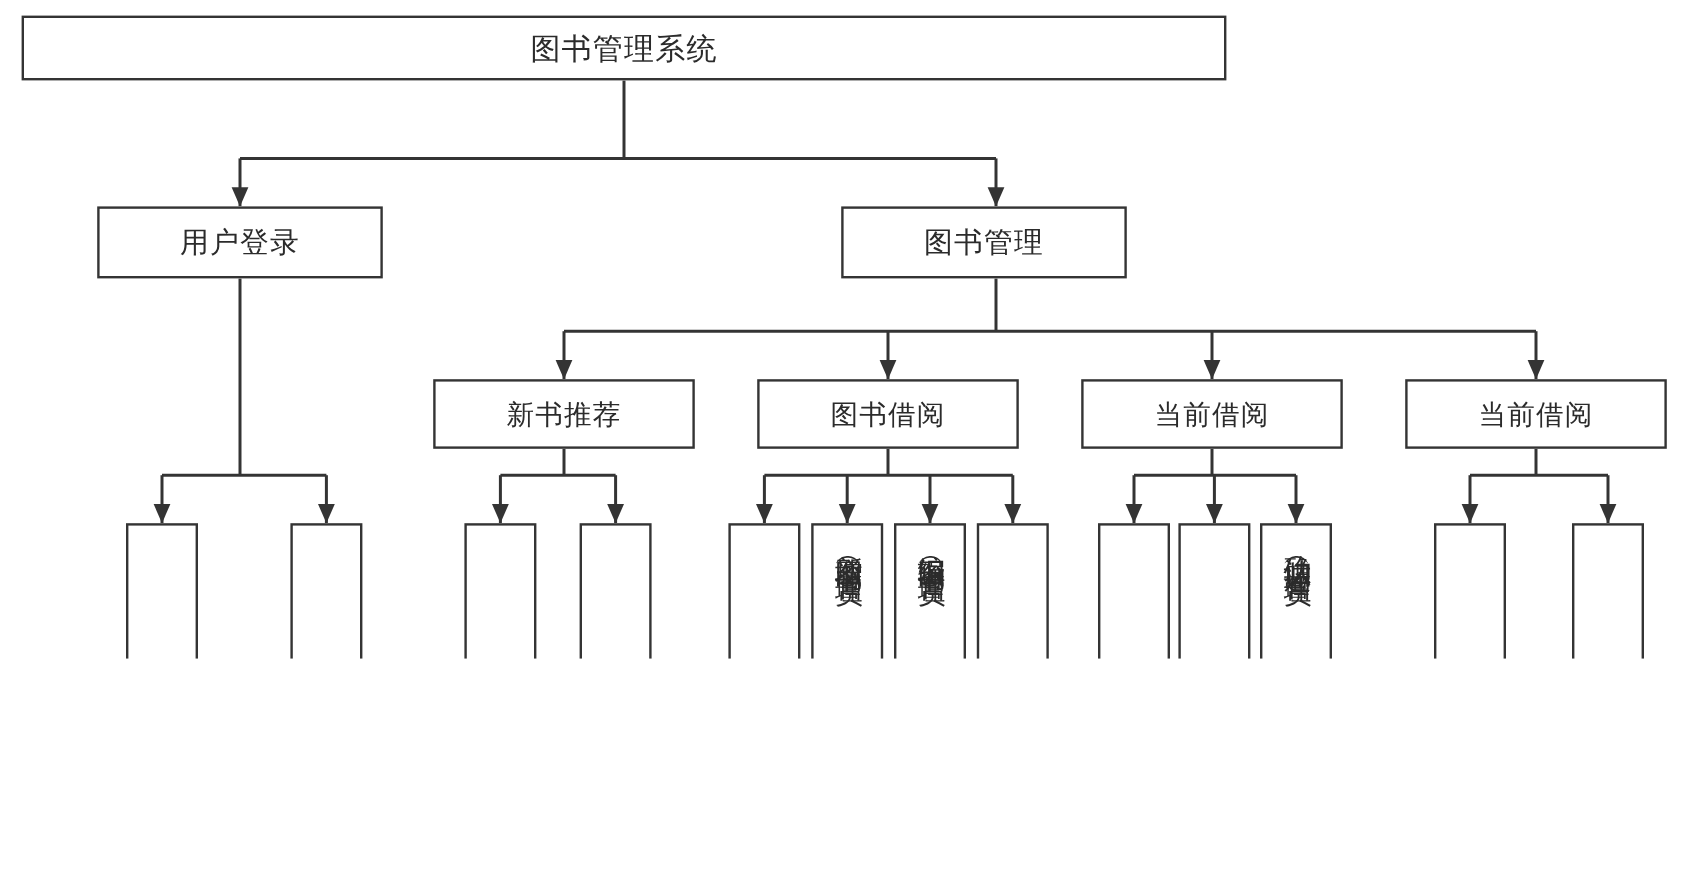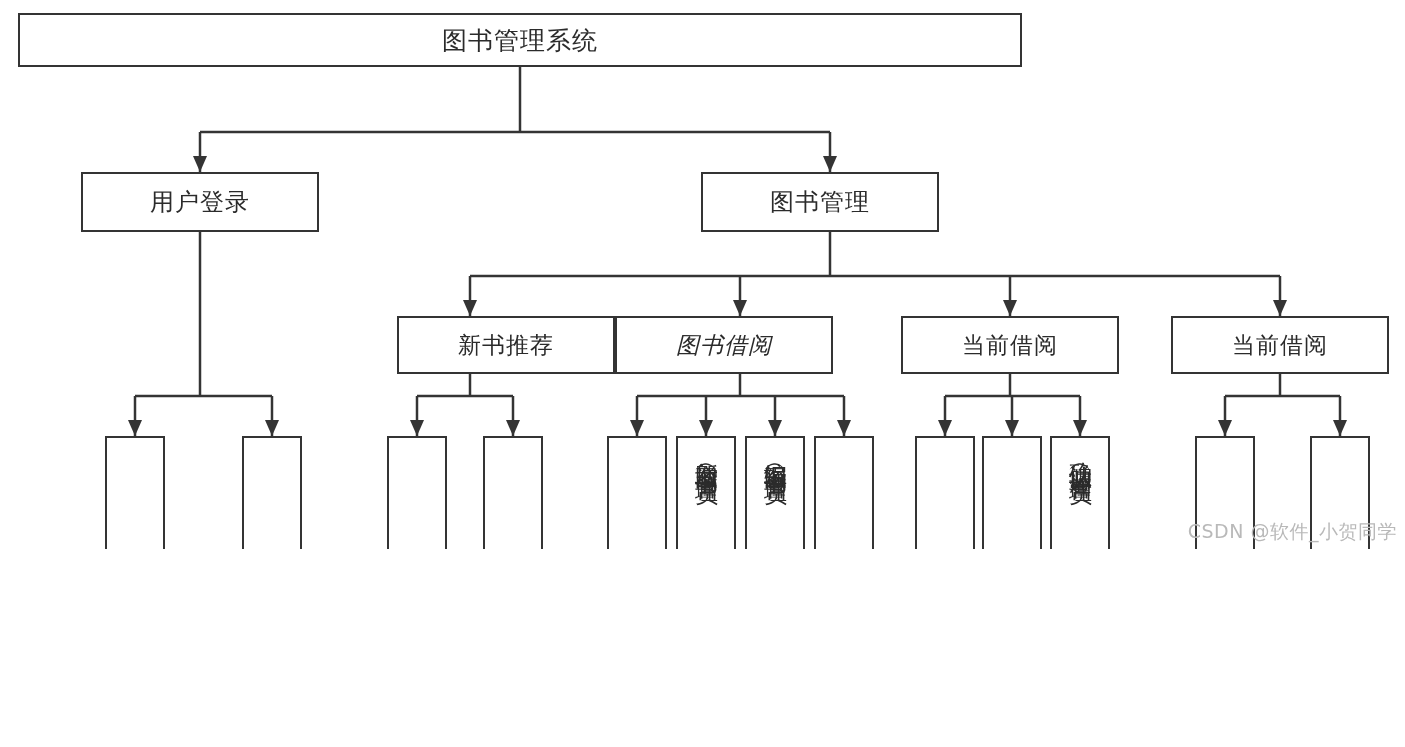--- a/index.html
+++ b/index.html
@@ -134,24 +134,24 @@
   <div id="nodes">
       <div class="node root" id="n_root" style="left: 18px; top: 13px; width: 1004px; height: 54px;">
         <span>图书管理系统</span>
       </div>
       <div class="node lvl2" id="n_user-login" style="left: 81px; top: 172px; width: 238px; height: 60px;">
         <span>用户登录</span>
       </div>
       <div class="node lvl2" id="n_book-manage" style="left: 701px; top: 172px; width: 238px; height: 60px;">
         <span>图书管理</span>
       </div>
-      <div class="node lvl3" id="n_new-book-recommend" style="left: 361px; top: 316px; width: 218px; height: 58px; margin-left: 36px;">
+      <div class="node lvl3" id="n_new-book-recommend" style="left: 361px; top: 316px; width: 218px; height: 58px;">
         <span>新书推荐</span>
       </div>
-      <div class="node lvl3" id="n_book-borrow" style="left: 615px; top: 316px; width: 218px; height: 58px; font-style: italic;">
+      <div class="node lvl3" id="n_book-borrow" style="left: 631px; top: 316px; width: 218px; height: 58px;">
         <span>图书借阅</span>
       </div>
       <div class="node lvl3" id="n_current-borrow" style="left: 901px; top: 316px; width: 218px; height: 58px;">
         <span>当前借阅</span>
       </div>
       <div class="node lvl3" id="n_borrow-record" style="left: 1171px; top: 316px; width: 218px; height: 58px;">
         <span>当前借阅</span>
       </div>
       <div class="node leaf" id="n_leaf-user-login" style="left: 105px; top: 436px; width: 60px; height: 297px; align-items: center;">
         <span class="vtext">用户登录</span>
@@ -187,14 +187,13 @@
         <span class="vtext">确认归还（管理员）</span>
       </div>
       <div class="node leaf" id="n_leaf-add-record" style="left: 1195px; top: 436px; width: 60px; height: 297px; align-items: center;">
         <span class="vtext">新增借阅记录</span>
       </div>
       <div class="node leaf" id="n_leaf-query-record" style="left: 1310px; top: 436px; width: 60px; height: 297px; align-items: center;">
         <span class="vtext">查询借阅记录</span>
       </div>
     </div>
 
-  <div class="watermark">CSDN @软件_小贺同学</div>
 </div>
 
 </body></html>

